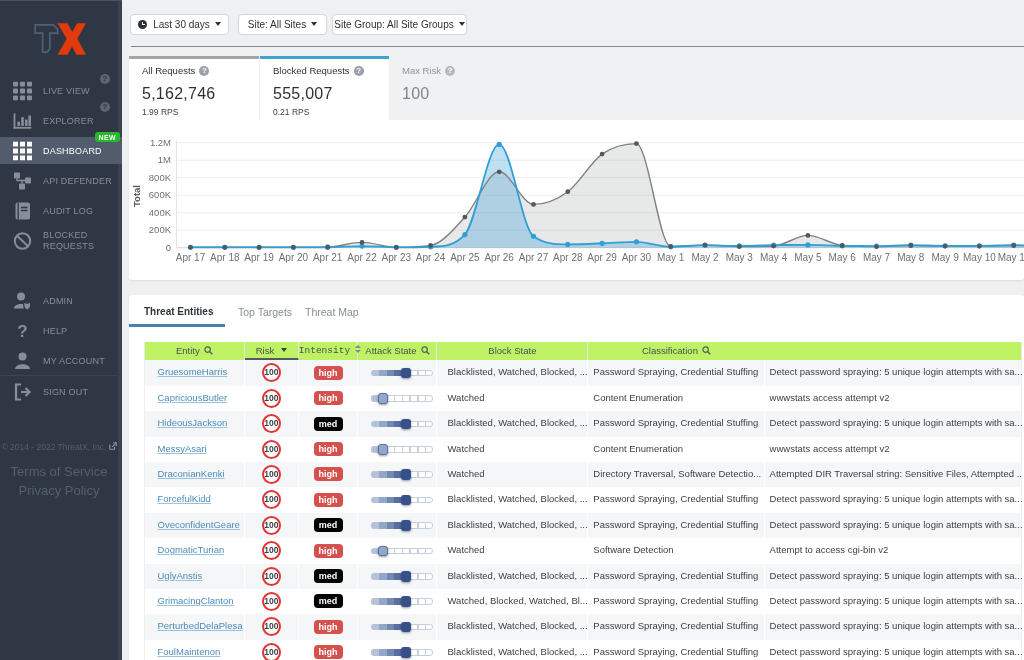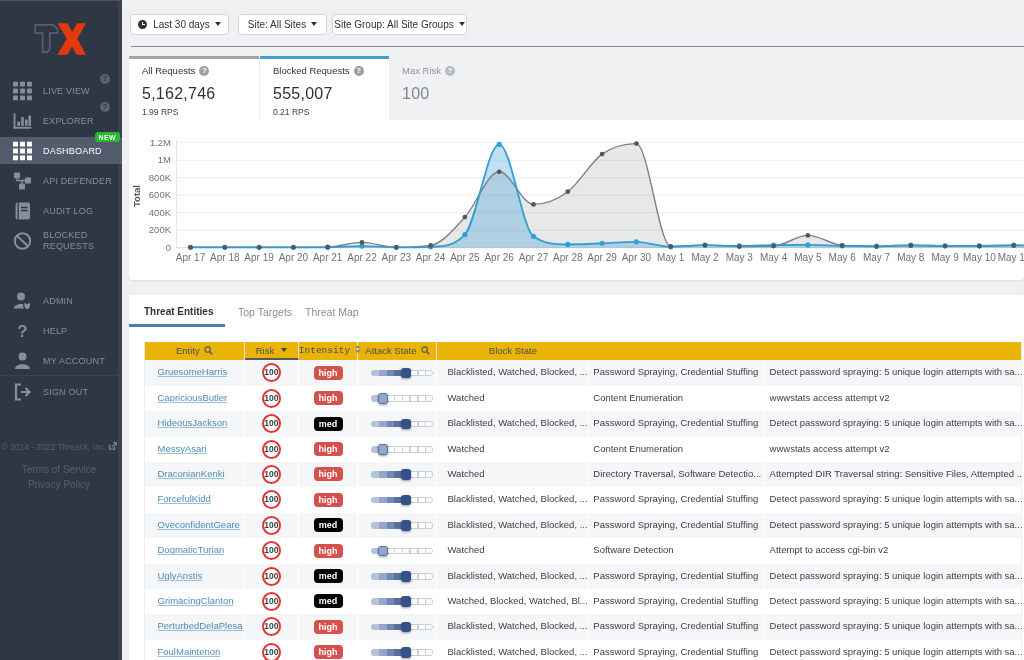--- a/index.html
+++ b/index.html
@@ -8,42 +8,42 @@
 #sidebar { position:absolute; left:0; top:0; width:122px; height:660px; background:#2f3744; border-top:1px solid #4d525a; }
 #sidebar .sbstrip { position:absolute; right:0; top:0; width:4px; height:660px; background:#3a4250; }
 .navitem { position:absolute; left:0; width:122px; height:30px; color:#878e99; }
 .navitem .ic { position:absolute; left:13px; top:50%; transform:translateY(-50%); width:19px; height:19px; }
 .navitem .lb { position:absolute; left:43px; top:50%; transform:translateY(-50%); font-size:9px; letter-spacing:0.2px; line-height:11px; white-space:nowrap; }
 .navitem.active { background:#525c6c; color:#fff; height:27px; }
 .qmark { position:absolute; left:100px; width:10px; height:10px; border-radius:50%; background:#5c6470; color:#2f3744; font-size:8px; font-weight:bold; text-align:center; line-height:10.5px; }
 .newbadge { position:absolute; left:95px; top:131px; background:#28b82c; color:#fff; font-size:7px; font-weight:bold; letter-spacing:0.4px; padding:1.5px 3.5px; border-radius:3px; z-index:3; }
 #sbfoot { position:absolute; left:0; top:441px; width:118px; text-align:center; color:#555f6d; font-size:8.5px; white-space:nowrap; }
 #sbfoot .tos { margin-top:12px; }
-#sbfoot div { margin-bottom:4px; font-size:10px; }
+#sbfoot div { margin-bottom:4px; font-size:13px; }
 #sbfoot div.cpy { font-size:8.5px; }
 .sbdivider { position:absolute; left:0; top:374px; width:118px; border-top:1px solid #3c4452; }
 .tbtn { position:absolute; top:14px; height:21px; background:#fff; border:1px solid #d3d6d9; border-radius:4px; font-size:10px; color:#2d3237; line-height:19px; text-align:center; white-space:nowrap; }
 .caret { display:inline-block; width:0; height:0; border-left:3.5px solid transparent; border-right:3.5px solid transparent; border-top:4px solid #2d3237; vertical-align:middle; margin-left:5px; margin-top:-2px; }
 #divider1 { position:absolute; left:131px; top:46px; width:893px; border-top:1px solid #85898d; }
 #panel1 { position:absolute; left:129px; top:56px; width:895px; height:224px; background:#fff; border-radius:3px; box-shadow:0 1px 2px rgba(0,0,0,0.08); }
 #statstrip { position:absolute; left:0; top:0; width:895px; height:64px; background:#f0f1f2; }
 .scard { position:absolute; top:0; height:64px; width:130px; background:#fff; }
 .scard .bar { position:absolute; top:0; left:0; right:0; height:3px; }
 .slabel { position:absolute; left:13px; top:8px; font-size:9.5px; color:#2d3237; white-space:nowrap; line-height:14px; }
 .sval { position:absolute; left:13px; top:29px; font-size:16px; letter-spacing:0.25px; color:#2d3237; line-height:18px; }
 .srps { position:absolute; left:13px; top:51px; font-size:8.5px; color:#3c4147; }
 .scard.dim .slabel { color:#8d939a; }
 .scard.dim .sval { color:#7f868e; }
 .qh { display:inline-block; width:10px; height:10px; border-radius:50%; background:#9aa0a6; color:#fff; font-size:8px; font-weight:bold; text-align:center; line-height:10.5px; vertical-align:1px; margin-left:4px; }
 .scard.dim .qh { background:#b5bbc0; }
 #panel2 { position:absolute; left:129px; top:295px; width:895px; height:365px; background:#fff; border-radius:3px 3px 0 0; box-shadow:0 1px 2px rgba(0,0,0,0.08); }
 .tab { position:absolute; top:0; height:32px; font-size:10.5px; line-height:34px; color:#878e94; }
 .tab.active { color:#2f353a; font-weight:bold; font-size:10px; }
 .tabline { position:absolute; left:0; top:29px; width:96px; height:3px; background:#4a7fae; }
-#thead { position:absolute; left:14.5px; top:46.5px; width:878px; height:19px; background:#eab308; border-bottom:1px solid #c9ccce; border-left:1px solid #e7e9ea; border-right:1px solid #e7e9ea; }
+#thead { position:absolute; left:14.5px; top:46.5px; width:878px; height:19px; background:#bef264; border-bottom:1px solid #c9ccce; border-left:1px solid #e7e9ea; border-right:1px solid #e7e9ea; }
 .hc { position:absolute; top:0; height:19px; font-size:9.5px; color:#4a4f54; text-align:center; line-height:18px; border-right:1px solid #e4e6e8; white-space:nowrap; }
 .hc:last-child { border-right:none; }
 svg.mag { margin-left:4px; vertical-align:-1px; }
 .sortarrow { display:inline-block; width:0; height:0; border-left:3.5px solid transparent; border-right:3.5px solid transparent; border-top:4.5px solid #3c4147; vertical-align:middle; margin-left:7px; margin-top:-2px; }
 .ud { display:inline-block; vertical-align:middle; margin-left:5px; margin-top:-2px; }
 .udt, .udb { display:block; width:0; height:0; border-left:3px solid transparent; border-right:3px solid transparent; }
 .udt { border-bottom:3.5px solid #85898d; margin-bottom:1.5px; }
 .udb { border-top:3.5px solid #85898d; }
 .trow { position:absolute; left:14.5px; width:878px; height:25.4px; border-left:1px solid #eceeef; border-right:1px solid #eceeef; }
 .trow.rg { background:#f5f6f8; }
@@ -206,20 +206,24 @@
             <circle cx="4" cy="4" r="3" fill="none" stroke="#55595e" stroke-width="1.3"></circle>
             <line x1="6.3" y1="6.3" x2="9.2" y2="9.2" stroke="#55595e" stroke-width="1.5"></line>
           </svg></div>
       <div class="hc" style="left:100.6px; width:53.7px; border-bottom:3px solid #55595e;">Risk<span class="sortarrow"></span></div>
       <div class="hc" style="left:154.3px; width:59.6px;font-family:Liberation Mono, monospace;">Intensity<span class="ud"><span class="udt"></span><span class="udb"></span></span></div>
       <div class="hc" style="left:213.9px; width:79.1px;">Attack State<svg class="mag" width="9" height="9" viewBox="0 0 10 10">
             <circle cx="4" cy="4" r="3" fill="none" stroke="#55595e" stroke-width="1.3"></circle>
             <line x1="6.3" y1="6.3" x2="9.2" y2="9.2" stroke="#55595e" stroke-width="1.5"></line>
           </svg></div>
       <div class="hc" style="left:293px; width:150.8px;">Block State</div>
+      <div class="hc" style="left:443.8px; width:176.3px;">Classification<svg class="mag" width="9" height="9" viewBox="0 0 10 10">
+            <circle cx="4" cy="4" r="3" fill="none" stroke="#55595e" stroke-width="1.3"></circle>
+            <line x1="6.3" y1="6.3" x2="9.2" y2="9.2" stroke="#55595e" stroke-width="1.5"></line>
+          </svg></div>
     </div>
   </div>
   <div style="position:absolute; left:129px; top:0; width:895px; height:660px; overflow:hidden; pointer-events:none;">
   <div class="trow rg" style="top:360.4px">
   <div class="c c1"><a class="ent">GruesomeHarris</a></div>
   <div class="c c2"><span class="risk">100</span></div>
   <div class="c c3"><span class="bdg bh">high</span></div>
   <div class="c c4">
           <span class="aw">
             <span class="aws" style="left:0.0px;background:#b5c2dc;border-radius:3px 0 0 3px;"></span>

